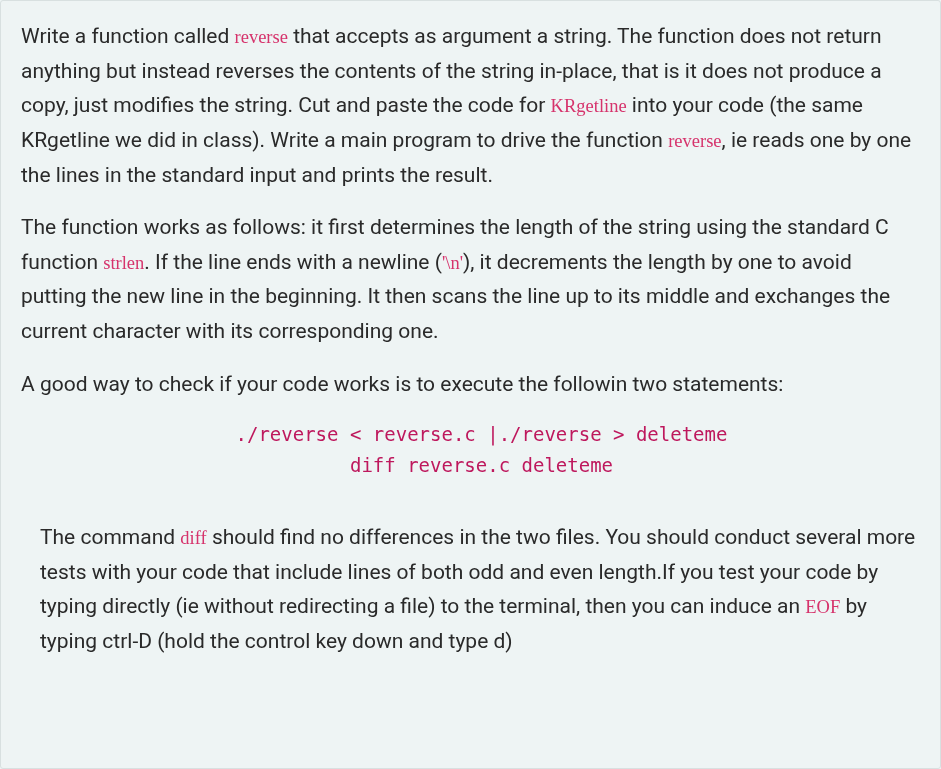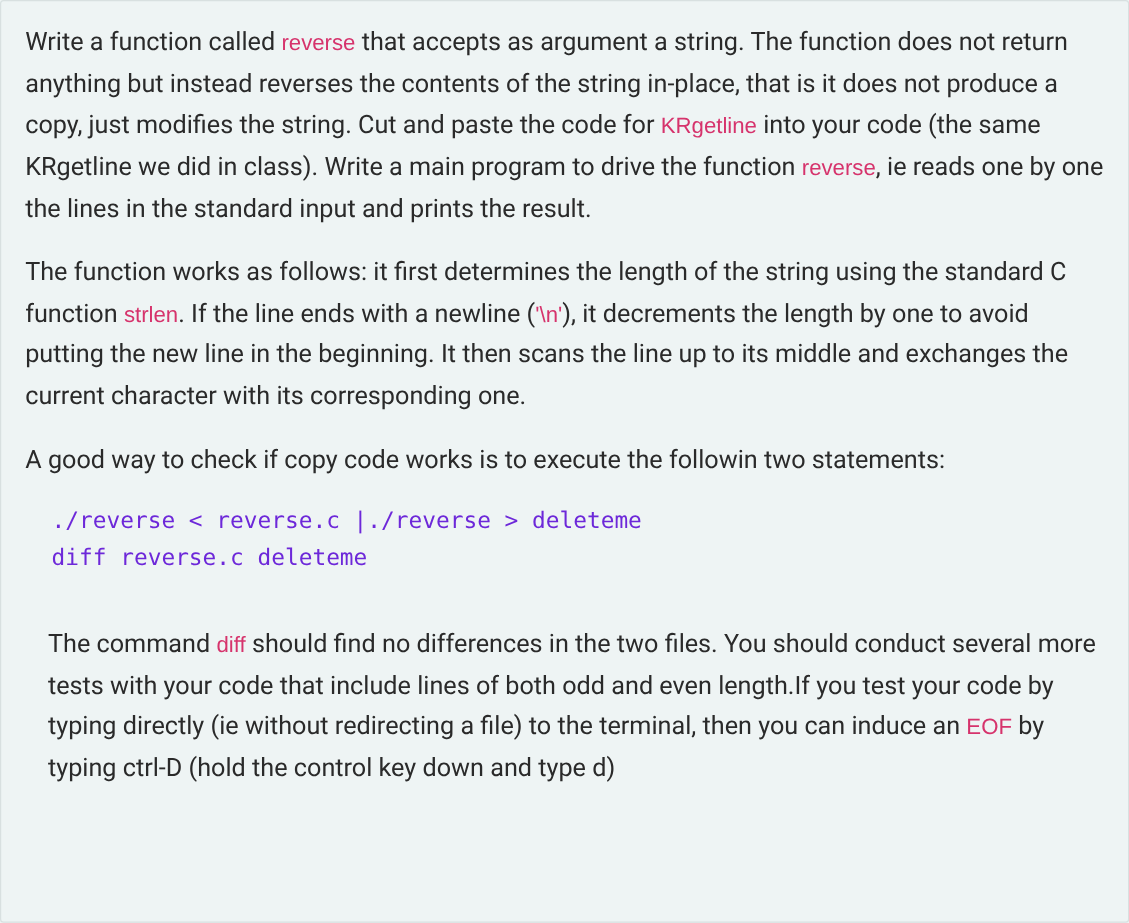--- a/index.html
+++ b/index.html
@@ -18,47 +18,48 @@
       border-radius: 3px;
     }
     p {
       font-size: 21px;
       line-height: 1.65;
       color: #2a2a2a;
       margin-bottom: 18px;
       font-weight: 400;
     }
     .code-inline {
-      font-family: Liberation Sans, sans-serif;
+      font-family: Liberation Serif, serif;
       color: #d6336c;
       font-size: 18.5px;
     }
     .code-block {
       font-family: "Consolas", "Menlo", "Monaco", monospace;
       font-size: 19px;
       line-height: 1.6;
-      color: #6d28d9;
+      color: #be185d;
       margin: 6px 0 18px 0;
       padding-left: 22px;
       white-space: pre;
+      text-align: center;
     }
   </style>
 </head>
 <body>
 
 <p>
   <span>Write a function called </span><span class="code-inline">reverse</span><span> that accepts as argument a string. The function does not return anything but instead reverses the contents of the string in-place, that is it does not produce a copy, just modifies the string. Cut and paste the code for </span><span class="code-inline">KRgetline</span><span> into your code (the same KRgetline we did in class). Write a main program to drive the function </span><span class="code-inline">reverse</span><span>, ie reads one by one the lines in the standard input and prints the result.</span>
 </p>
 
 <p>
   <span>The function works as follows: it first determines the length of the string using the standard C function </span><span class="code-inline">strlen</span><span>. If the line ends with a newline (</span><span class="code-inline">'\n'</span><span>), it decrements the length by one to avoid putting the new line in the beginning. It then scans the line up to its middle and exchanges the current character with its corresponding one.</span>
 </p>
 
 <p>
-  <span>A good way to check if copy code works is to execute the followin two statements:</span>
+  <span>A good way to check if your code works is to execute the followin two statements:</span>
 </p>
 
 <div class="code-block"><span>./reverse &lt; reverse.c |./reverse &gt; deleteme</span>
 <span>diff reverse.c deleteme</span></div>
 
 <p style="margin-top:40px;margin-left:19px;">
   <span>The command </span><span class="code-inline">diff</span><span> should find no differences in the two files. You should conduct several more tests with your code that include lines of both odd and even length.If you test your code by typing directly (ie without redirecting a file) to the terminal, then you can induce an </span><span class="code-inline">EOF</span><span> by typing ctrl-D (hold the control key down and type d)</span>
 </p>
 
 </body></html>

